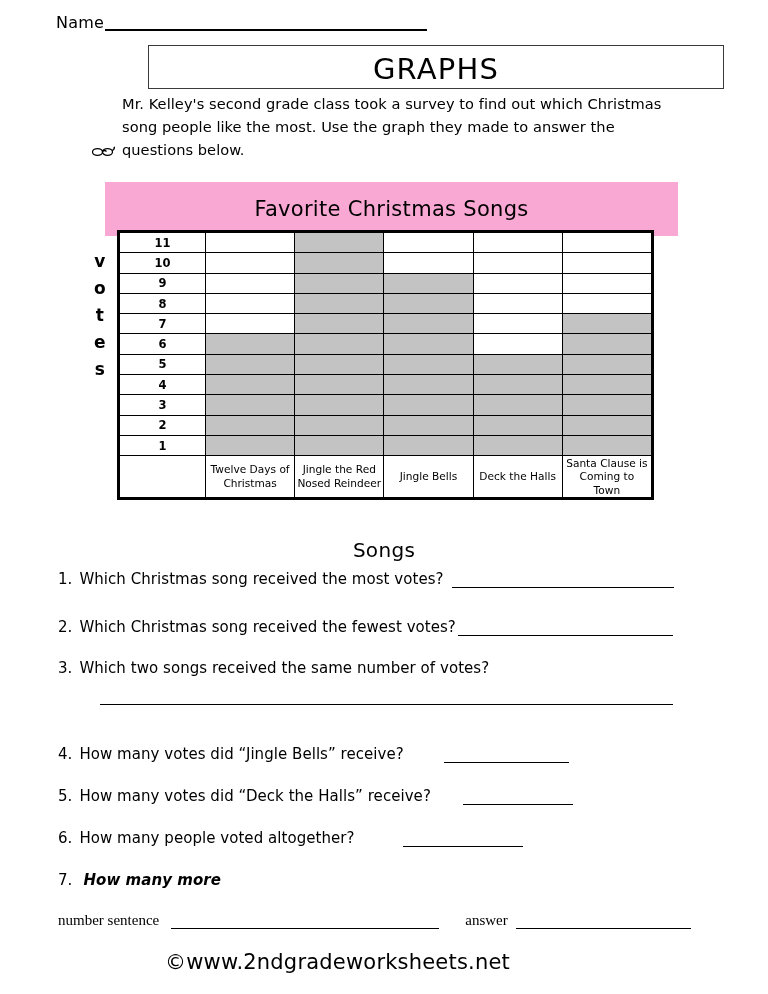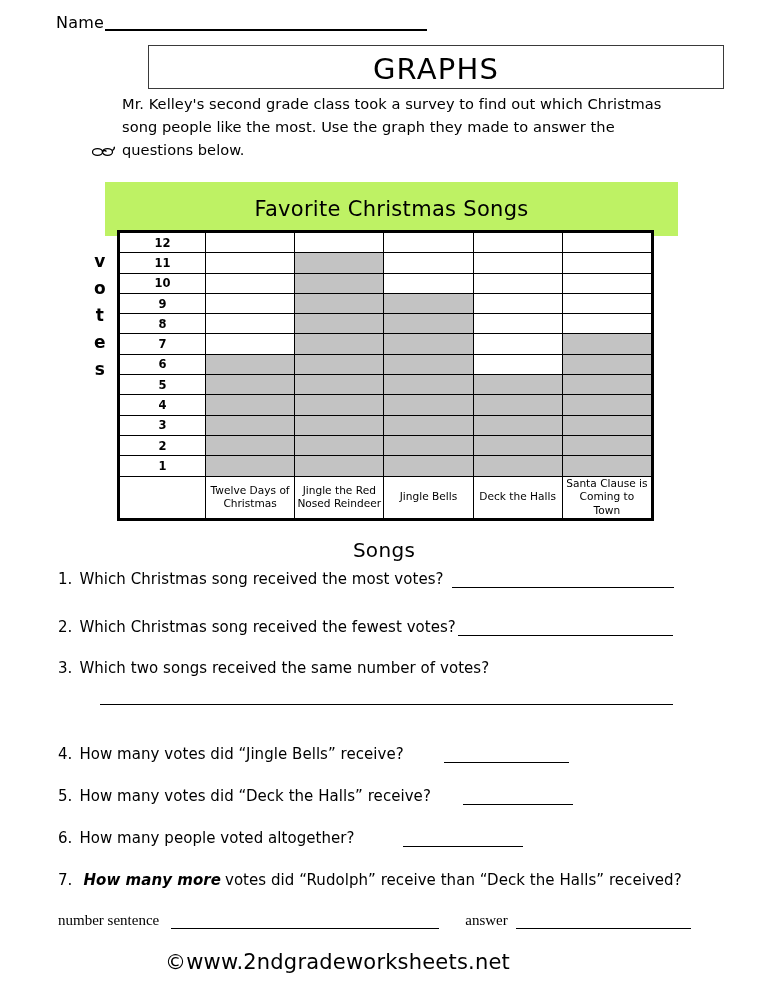--- a/index.html
+++ b/index.html
@@ -77,21 +77,21 @@
     letter-spacing: .05px;
   }
 
   
   #chart-title-band {
     position: absolute;
     left: 105px;
     top: 182px;
     width: 573px;
     height: 54px;
-    background: #bef264;
+    background: #f9a8d4;
     display: flex;
     align-items: center;
     justify-content: center;
   }
   #chart-title {
     font-size: 21px;
     letter-spacing: .3px;
   }
 
   
@@ -270,28 +270,20 @@
   <span>v</span>
   <span>o</span>
   <span>t</span>
   <span>e</span>
   <span>s</span>
 </div>
 
 <div id="grid-wrap">
   <table id="graph-grid">
     <tbody id="grid-body">
-        <tr>
-          <td class="axis-num">12</td>
-          <td class="cell"></td>
-          <td class="cell"></td>
-          <td class="cell"></td>
-          <td class="cell"></td>
-          <td class="cell"></td>
-        </tr>
         <tr>
           <td class="axis-num">11</td>
           <td class="cell"></td>
           <td class="cell filled"></td>
           <td class="cell"></td>
           <td class="cell"></td>
           <td class="cell"></td>
         </tr>
         <tr>
           <td class="axis-num">10</td>
@@ -432,21 +424,20 @@
 
 <div class="question" id="q6">
   <span class="q-num">6.</span>
   <span class="q-text">How many people voted altogether?</span>
   <span class="blank"></span>
 </div>
 
 <div class="question" id="q7">
   <span class="q-num">7.</span>
   <span class="em">How many more</span>
-  <span class="q-text">votes did “Rudolph” receive than “Deck the Halls” received?</span>
 </div>
 
 <div id="answer-row">
   <span id="ns-label">number sentence</span>
   <span id="ns-blank"></span>
   <span id="ans-label">answer</span>
   <span id="ans-blank"></span>
 </div>
 
 <div id="footer">©www.2ndgradeworksheets.net</div>

